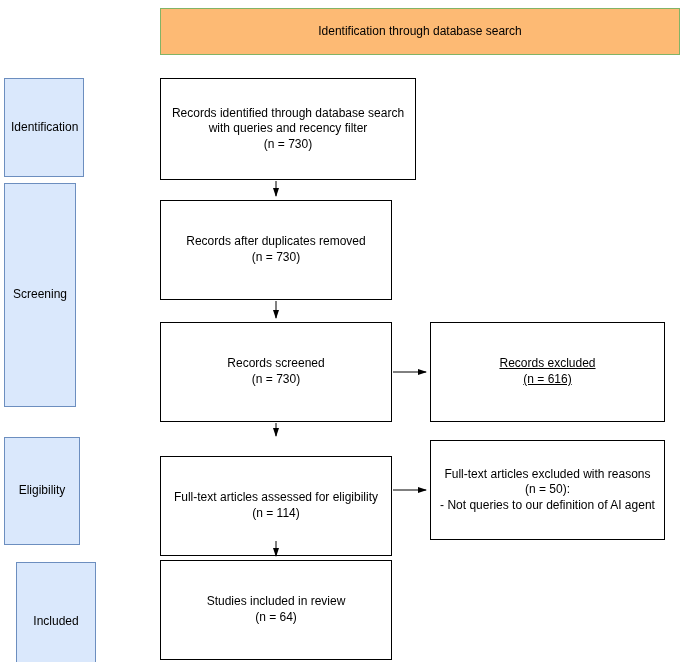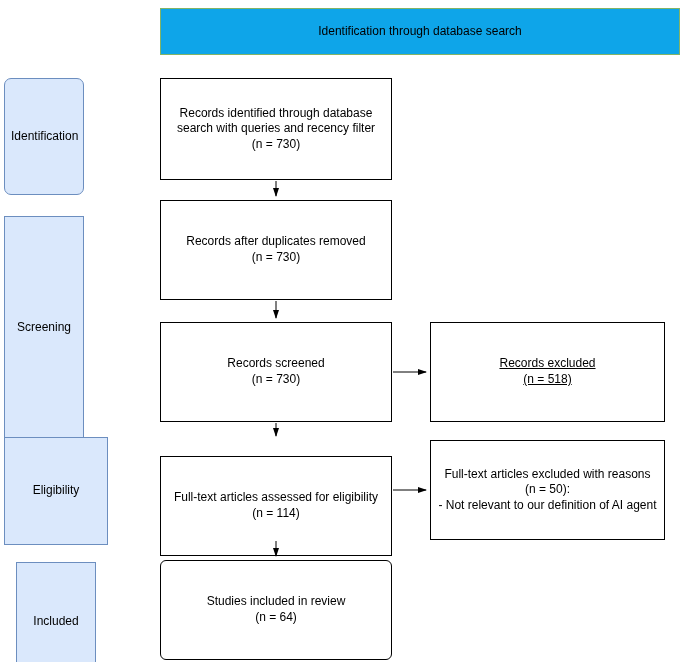--- a/index.html
+++ b/index.html
@@ -20,21 +20,21 @@
     position: absolute;
     display: flex;
     flex-direction: column;
     align-items: center;
     justify-content: center;
     text-align: center;
     padding: 4px 6px;
     line-height: 1.3;
   }
   .header-box {
-    background: #0ea5e9;
+    background: #fdba74;
     border: 1px solid #82b366;
   }
   .stage-box {
     background: #dae8fc;
     border: 1px solid #6c8ebf;
   }
   .flow-box {
     background: #ffffff;
     border: 1px solid #000000;
   }
@@ -48,67 +48,67 @@
 </style>
 </head>
 <body>
 
 <div class="canvas">
 
   <div class="box header-box" style="left:160px; top:8px; width:520px; height:47px;">
     <span>Identification through database search</span>
   </div>
 
-  <div class="box stage-box" style="left:4px; top:78px; width:80px; height:117px;border-radius:7px;">
+  <div class="box stage-box" style="left:4px; top:78px; width:80px; height:99px;">
     <span>Identification</span>
   </div>
-  <div class="box stage-box" style="left:4px; top:216px; width:80px; height:224px;">
+  <div class="box stage-box" style="left:4px; top:183px; width:72px; height:224px;">
     <span>Screening</span>
   </div>
-  <div class="box stage-box" style="left:4px; top:437px; width:104px; height:108px;">
+  <div class="box stage-box" style="left:4px; top:437px; width:76px; height:108px;">
     <span>Eligibility</span>
   </div>
   <div class="box stage-box" style="left:16px; top:562px; width:80px; height:120px;">
     <span>Included</span>
   </div>
 
-  <div class="box flow-box" style="left:160px; top:78px; width:232px; height:102px;">
+  <div class="box flow-box" style="left:160px; top:78px; width:256px; height:102px;">
     <span>Records identified through database search with queries and recency filter</span>
     <span>(n = 730)</span>
   </div>
 
   <div class="box flow-box" style="left:160px; top:200px; width:232px; height:100px;">
     <span>Records after duplicates removed</span>
     <span>(n = 730)</span>
   </div>
 
   <div class="box flow-box" style="left:160px; top:322px; width:232px; height:100px;text-align:center;">
     <span>Records screened</span>
     <span>(n = 730)</span>
   </div>
 
   <div class="box flow-box" style="left:160px; top:456px; width:232px; height:100px;">
     <span>Full-text articles assessed for eligibility</span>
     <span>(n = 114)</span>
   </div>
 
-  <div class="box flow-box" style="left:160px; top:560px; width:232px; height:100px;border-radius:6px;">
+  <div class="box flow-box" style="left:160px; top:560px; width:232px; height:100px;">
     <span>Studies included in review</span>
     <span>(n = 64)</span>
   </div>
 
   <div class="box flow-box" style="left:430px; top:322px; width:235px; height:100px;text-decoration:underline;">
     <span>Records excluded</span>
-    <span>(n = 518)</span>
+    <span>(n = 616)</span>
   </div>
 
   <div class="box flow-box" style="left:430px; top:440px; width:235px; height:100px;">
     <span>Full-text articles excluded with reasons</span>
     <span>(n = 50):</span>
-    <span>- Not relevant to our definition of AI agent</span>
+    <span>- Not queries to our definition of AI agent</span>
   </div>
 
   <svg class="arrows" width="682" height="662" viewBox="0 0 682 662">
     <defs>
       <marker id="arrowhead" markerWidth="10" markerHeight="8" refX="8" refY="3" orient="auto" markerUnits="userSpaceOnUse">
         <path d="M0,0 L9,3 L0,6 z" fill="#000000"></path>
       </marker>
     </defs>
     <line x1="276" y1="181" x2="276" y2="196" stroke="#000000" stroke-width="1" marker-end="url(#arrowhead)"></line>
     <line x1="276" y1="301" x2="276" y2="318" stroke="#000000" stroke-width="1" marker-end="url(#arrowhead)"></line>

